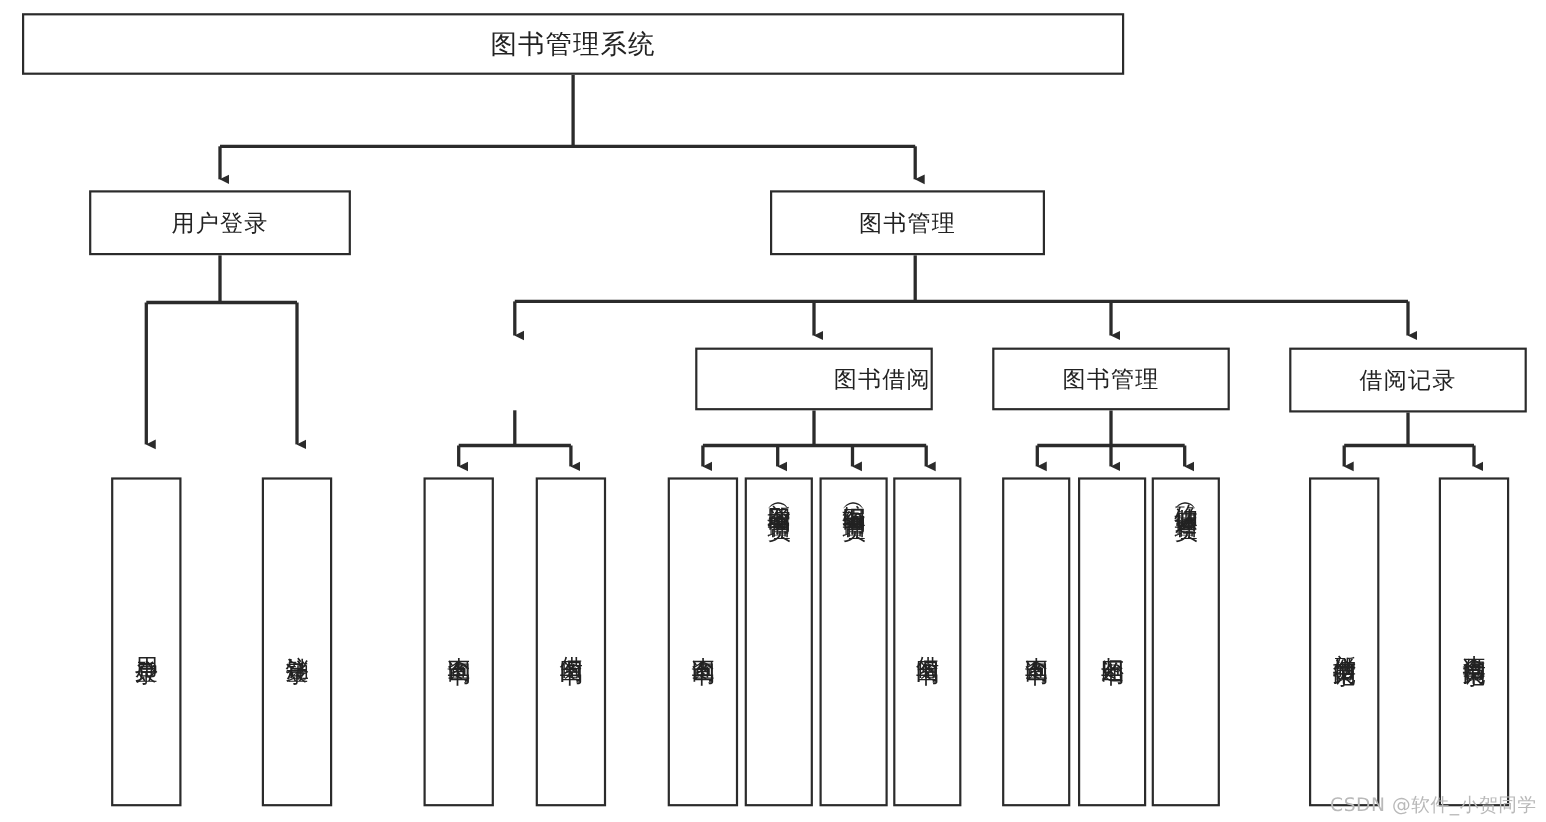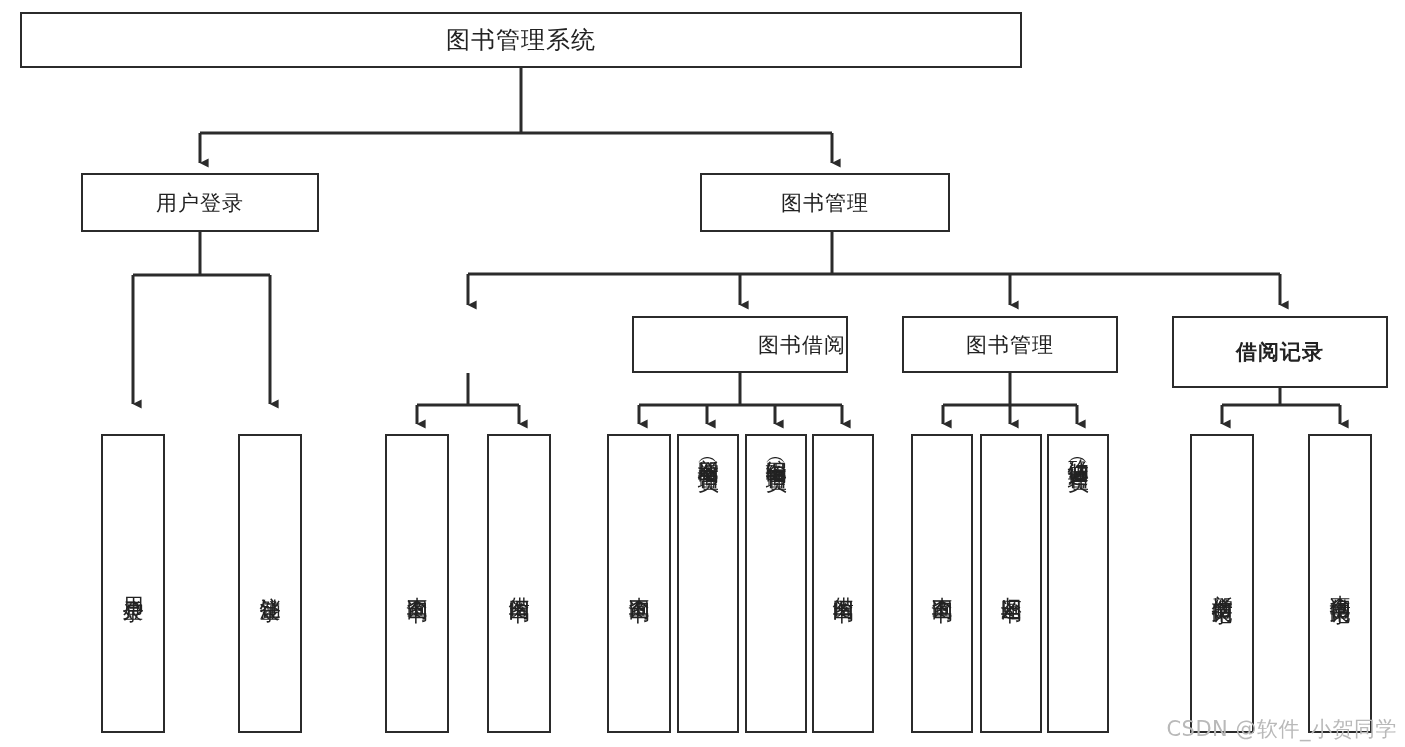--- a/index.html
+++ b/index.html
@@ -70,21 +70,21 @@
   
   .node.leaf.short {
     align-items: center;
     padding-top: 0;
   }
   
   #watermark {
     position: absolute;
     right: 8px;
     bottom: 4px;
-    font-size: 21px;
+    font-size: 17px;
     color: #b9b9b9;
     letter-spacing: 0.5px;
     white-space: nowrap;
     user-select: none;
   }
 </style>
 </head>
 <body>
 
 <div id="canvas">
@@ -153,21 +153,21 @@
 
 
   <div class="node mid" style="left:632px; top:316px; width:216px; height:57px;justify-content:flex-end;">
     <span class="label">图书借阅</span>
   </div>
 
   <div class="node mid" style="left:902px; top:316px; width:216px; height:57px;">
     <span class="label">图书管理</span>
   </div>
 
-  <div class="node mid" style="left:1172px; top:316px; width:216px; height:72px;font-weight:bold;">
+  <div class="node mid" style="left:1172px; top:316px; width:216px; height:59px;">
     <span class="label">借阅记录</span>
   </div>
 
   <div class="node leaf short" style="left:101px; top:434px; width:64px; height:299px;">
     <span class="label">用户登录</span>
   </div>
 
   <div class="node leaf short" style="left:238px; top:434px; width:64px; height:299px;">
     <span class="label">注销登录</span>
   </div>

